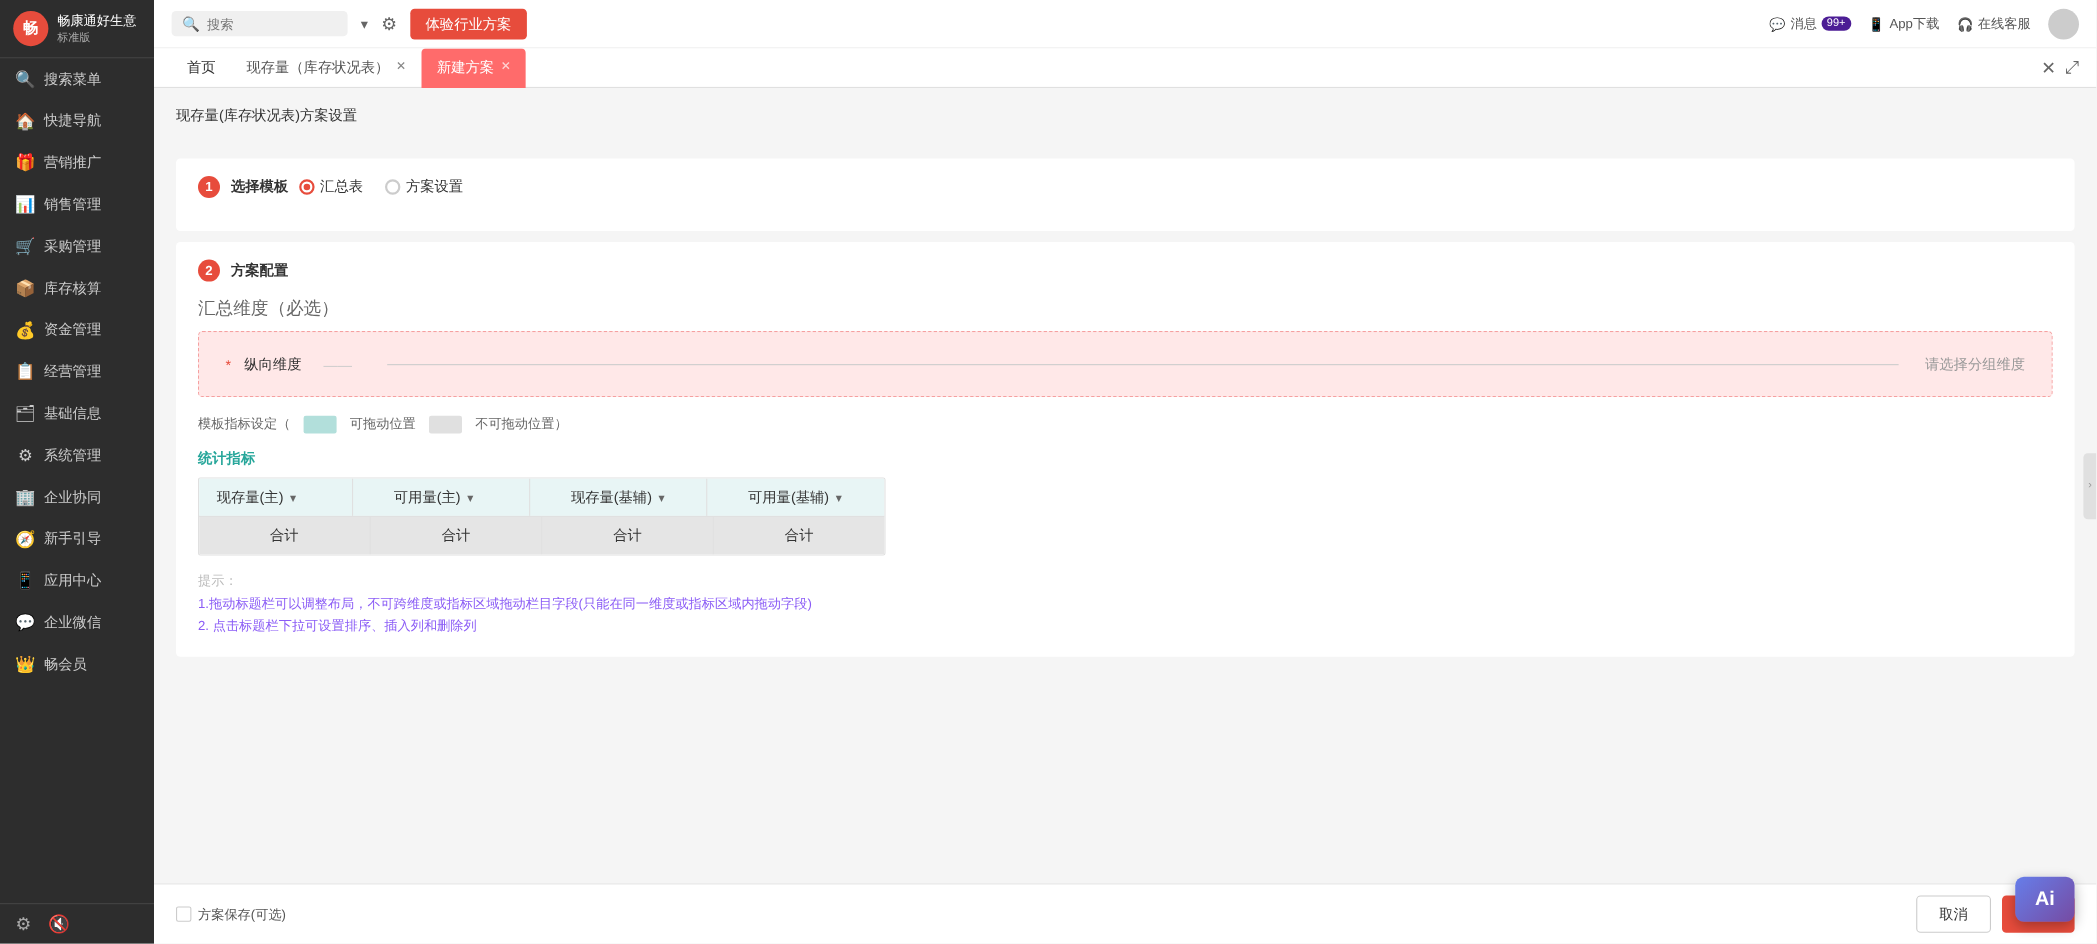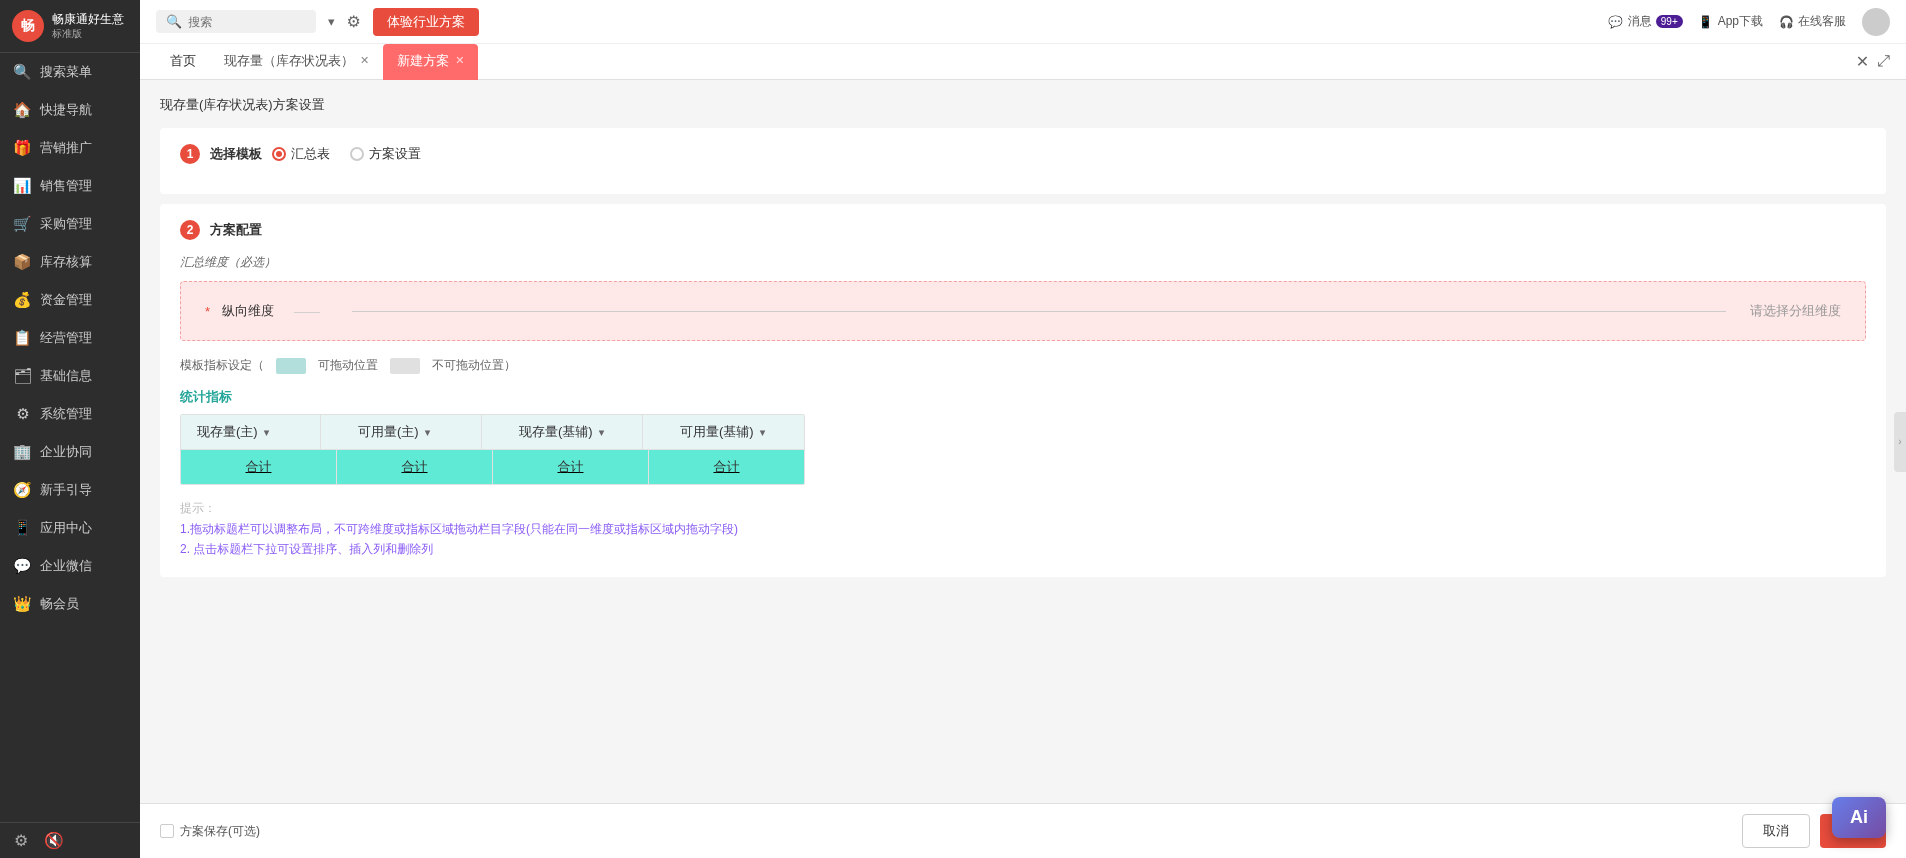--- a/index.html
+++ b/index.html
@@ -128,21 +128,21 @@
     .content {
       flex: 1;
       overflow-y: auto;
       padding: 16px 20px;
       background: #f5f5f5;
       position: relative;
     }
     .page-title {
       font-size: 13px;
       color: #333;
-      margin-bottom: 14px;
+      margin-bottom: 30px;
     }
 
     
     .section {
       background: #fff;
       border-radius: 4px;
       padding: 16px 20px;
       margin-bottom: 10px;
     }
     .section-header {
@@ -171,21 +171,21 @@
     .radio-circle.checked { border-color: #e74c3c; }
     .radio-circle.checked::after {
       content: '';
       width: 6px; height: 6px;
       background: #e74c3c;
       border-radius: 50%;
     }
 
     
     .config-section { background: #fff; border-radius: 4px; padding: 16px 20px; }
-    .config-label { font-size: 12px; color: #666; margin-bottom: 10px; font-style: italic; }
+    .config-label { font-size: 16px; color: #666; margin-bottom: 10px; }
 
     
     .pink-area {
       background: #ffe8e8;
       border: 1px dashed #f5a0a0;
       border-radius: 4px;
       padding: 20px 24px;
       margin-bottom: 16px;
       display: flex; align-items: center; gap: 12px;
     }
@@ -233,22 +233,21 @@
       padding: 8px 16px;
       border-right: 1px solid #e0e0e0;
       display: flex; align-items: center; gap: 6px;
       font-size: 13px; color: #333;
       min-width: 140px;
     }
     .stats-cell:last-child { border-right: none; }
     .stats-row {
       display: flex;
       border-top: 1px solid #e0e0e0;
-      background: #5eead4;
-      text-decoration: underline;
+      background: #e5e5e5;
     }
     .stats-data-cell {
       flex: 1;
       padding: 8px 16px;
       border-right: 1px solid #e0e0e0;
       text-align: center;
       font-size: 13px; color: #333;
       min-width: 140px;
     }
     .stats-data-cell:last-child { border-right: none; }

